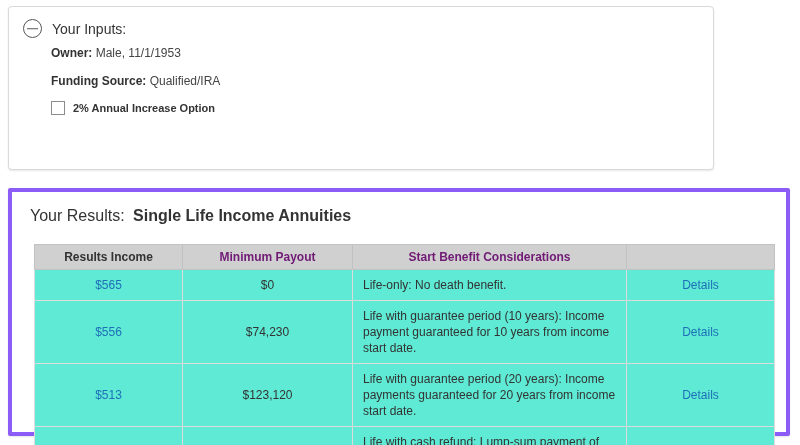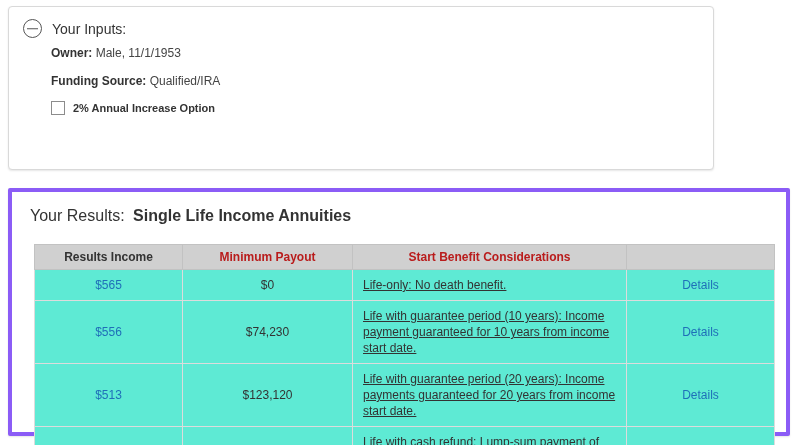--- a/index.html
+++ b/index.html
@@ -144,41 +144,40 @@
     background: #d0d0d0;
     height: 24px;
     font-size: 12px;
     font-weight: bold;
     color: #333333;
     border: 1px solid #c2c2c2;
     text-align: center;
     padding: 0 4px;
   }
   table.results th.accent {
-    color: #b91c1c;
+    color: #701a75;
     margin-top: 28px;
   }
   table.results td {
     border: 1px solid #dcdcdc;
     font-size: 12px;
     padding: 7px 10px;
     vertical-align: middle;
     color: #333333;
     background: #5eead4;
   }
   td.c-income {
     text-align: center;
   }
   td.c-payout {
     text-align: center;
   }
   td.c-desc {
     text-align: left;
     line-height: 16px;
-    text-decoration: underline;
   }
   td.c-details {
     text-align: center;
   }
   a.link {
     color: #1f6fb8;
     text-decoration: none;
   }
 </style>
 </head>

